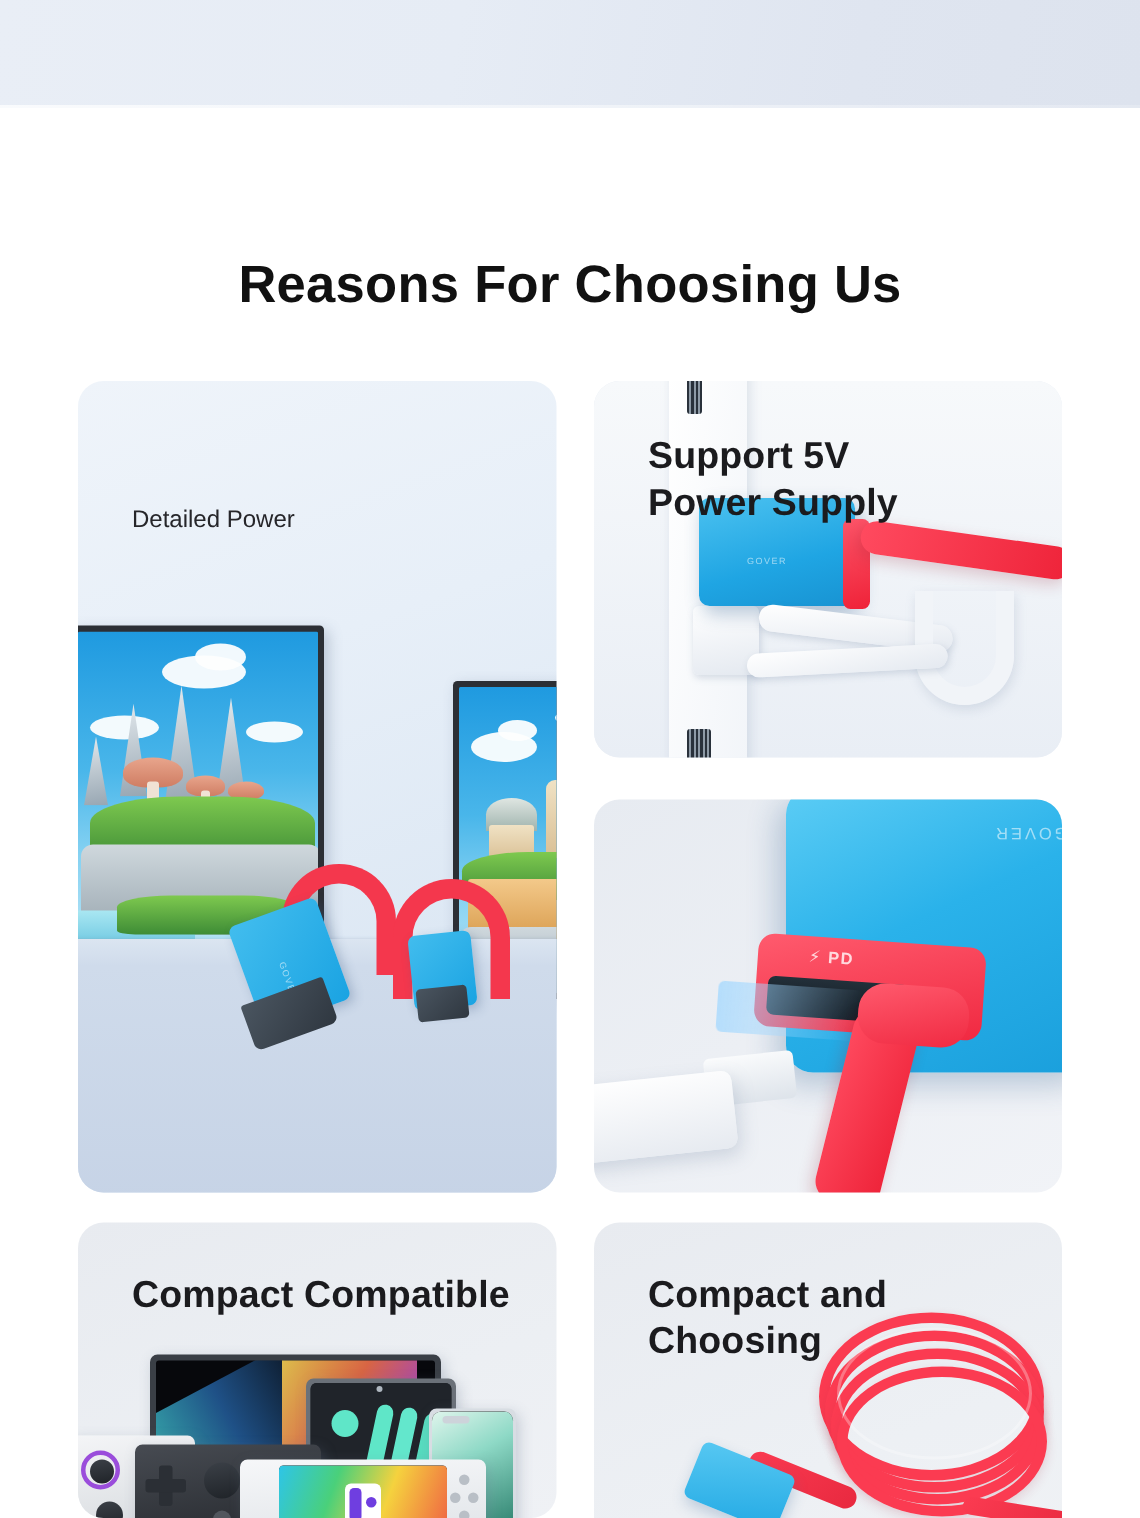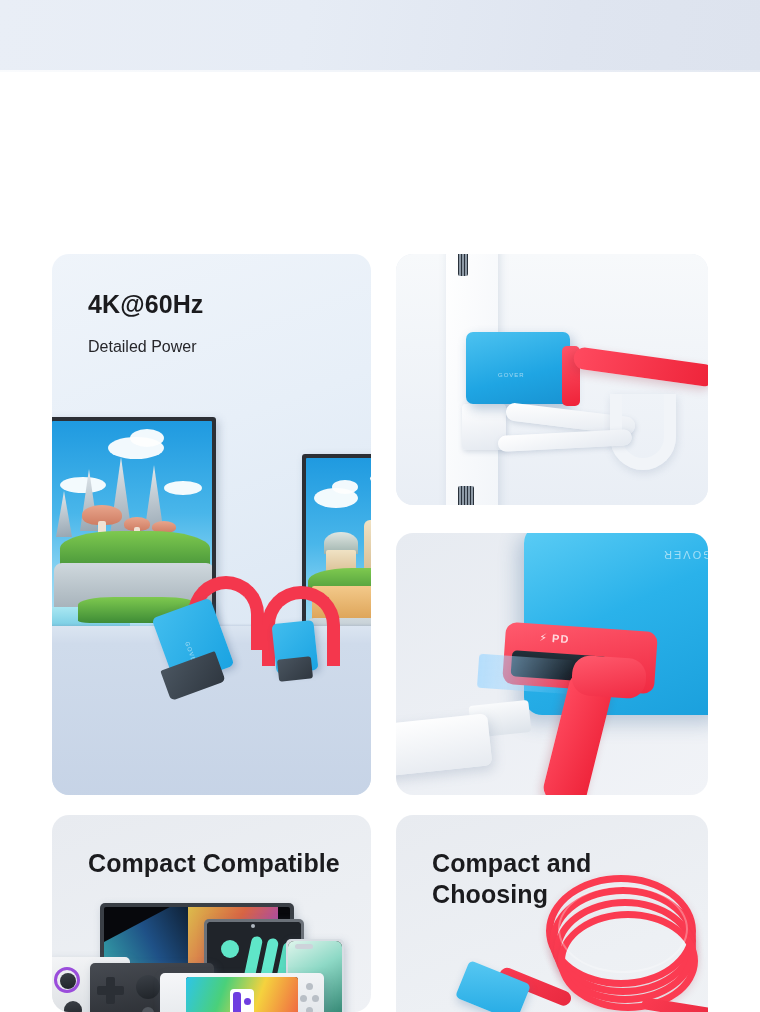--- a/index.html
+++ b/index.html
@@ -153,20 +153,21 @@
 </style>
 </head>
 <body>
 
 <div id="page">
 
   <div class="banner">
     <div class="banner-edge"></div>
   </div>
 
+  <div class="page-title">Reasons For Choosing Us</div>
 
   <div class="card" id="card-4k">
     <div class="photo">
 
       <div class="monitor" style="left:-4px; top:163px; width:168px; height:228px;">
         <div class="screen">
           <div class="sky"></div>
           <div class="cloud" style="left:56px; top:16px; width:56px; height:22px;"></div>
           <div class="cloud" style="left:78px; top:8px; width:34px; height:18px;"></div>
           <div class="cloud" style="left:8px; top:56px; width:46px; height:16px;"></div>
@@ -209,39 +210,42 @@
       <div class="cable-red" style="left:210px; top:332px; width:78px; height:80px; border-radius:42px 42px 0 0; border-width:13px 13px 0 13px; border-color:#f4374d;"></div>
 
       <div class="plug-blue" style="left:110px; top:352px; width:62px; height:72px; transform:rotate(-20deg);">
         <span class="brandmark" style="left:12px; top:44px; transform:rotate(90deg);">GOVER</span>
       </div>
       <div class="plug-dark" style="left:112px; top:406px; width:58px; height:32px; transform:rotate(-20deg); border-radius:2px 2px 5px 5px;"></div>
 
       <div class="plug-blue" style="left:222px; top:368px; width:42px; height:50px; transform:rotate(-6deg);"></div>
       <div class="plug-dark" style="left:226px; top:404px; width:34px; height:22px; transform:rotate(-6deg);"></div>
     </div>
-    <div class="card-title">4K@60Hz</div>
     <div class="card-sub">Detailed Power</div>
   </div>
 
   <div class="card" id="card-5v">
     <div class="photo">
       <div class="wall" style="left:0; top:0; width:312px; height:251px;"></div>
       <div class="socket-panel" style="left:50px; top:-10px; width:52px; height:272px; background:linear-gradient(100deg,#ffffff,#f2f5f9);"></div>
       <div class="pin-strip" style="left:62px; top:-6px; width:10px; height:28px; border-radius:2px;"></div>
       <div class="pin-strip" style="left:62px; top:232px; width:16px; height:26px; border-radius:2px;"></div>
       <div class="usb-white" style="left:66px; top:150px; width:44px; height:46px;"></div>
       <div class="adapter-blue" style="left:70px; top:78px; width:104px; height:72px;">
         <span class="brandmark" style="left:32px; top:40px;">GOVER</span>
       </div>
       <div class="adapter-red" style="left:166px; top:92px; width:18px; height:60px;"></div>
       <div class="red-cord" style="left:178px; top:92px; width:142px; height:22px; transform:rotate(8deg); transform-origin:left center;"></div>
       <div class="usb-white" style="left:110px; top:148px; width:130px; height:18px; transform:rotate(7deg); transform-origin:left center; border-radius:9px;"></div>
       <div class="cable-red" style="left:214px; top:140px; width:66px; height:76px; border-radius:0 0 40px 40px; border-width:0 12px 12px 12px; border-color:#f1f4f8; box-shadow:1px 3px 8px rgba(110,130,160,.2);"></div>
       <div class="usb-white" style="left:102px; top:182px; width:134px; height:16px; transform:rotate(-3deg); transform-origin:left center; border-radius:8px;"></div>
+    </div>
+    <div class="card-title">
+      <span>Support 5V</span><br>
+      <span>Power Supply</span>
     </div>
   </div>
 
   <div class="card" id="card-pd">
     <div class="photo">
       <div class="pd-body" style="left:128px; top:-8px; width:206px; height:190px;">
         <span class="brandmark" style="right:18px; top:24px; transform:rotate(180deg); font-size:11px; letter-spacing:2px;">GOVER</span>
       </div>
       <div class="pd-port" style="left:108px; top:94px; width:152px; height:62px; transform:rotate(4deg);">
         <span class="pd-label" style="left:34px; top:7px;">⚡ <span>PD</span></span>

